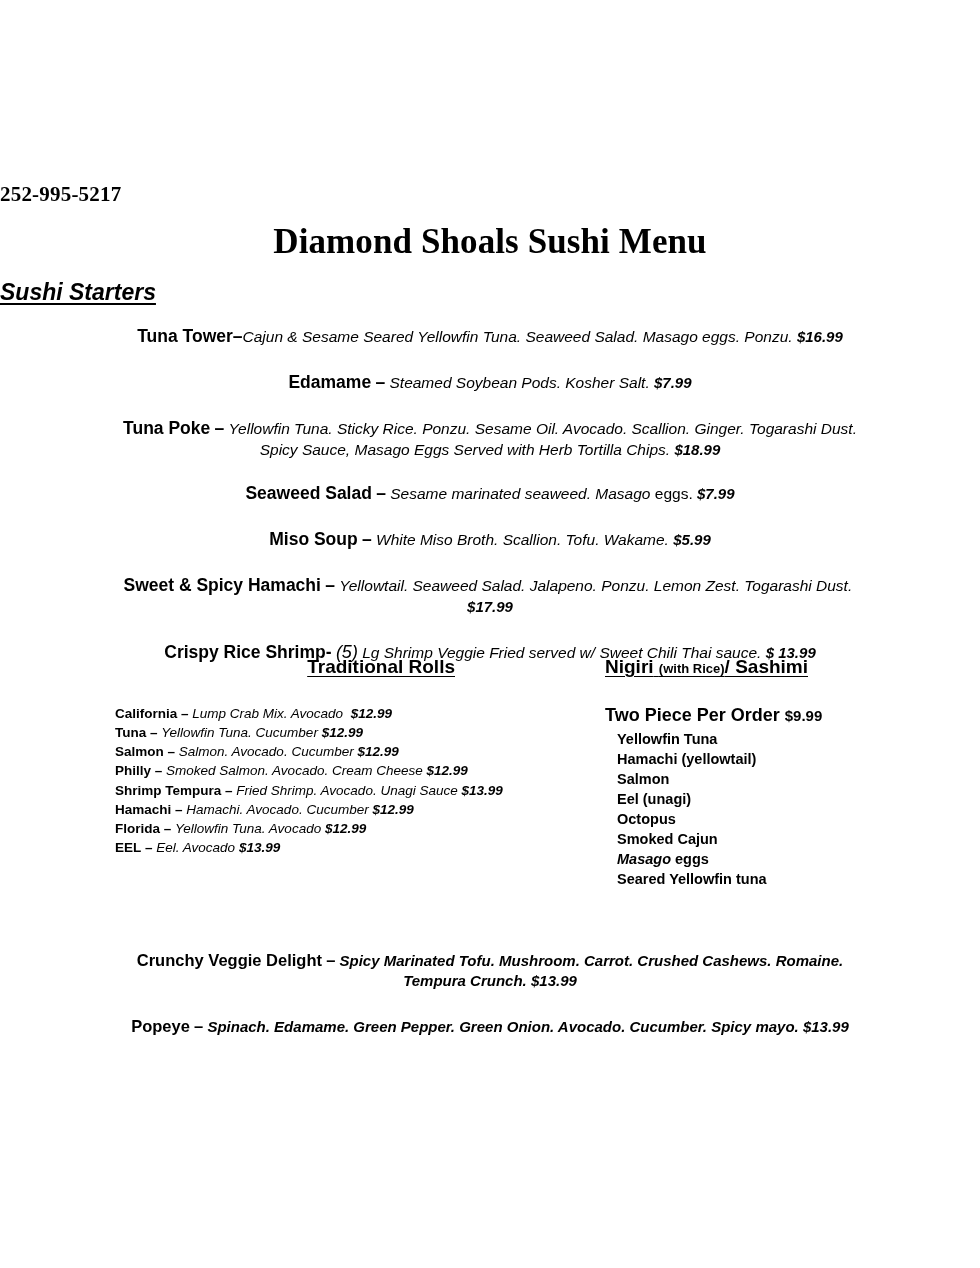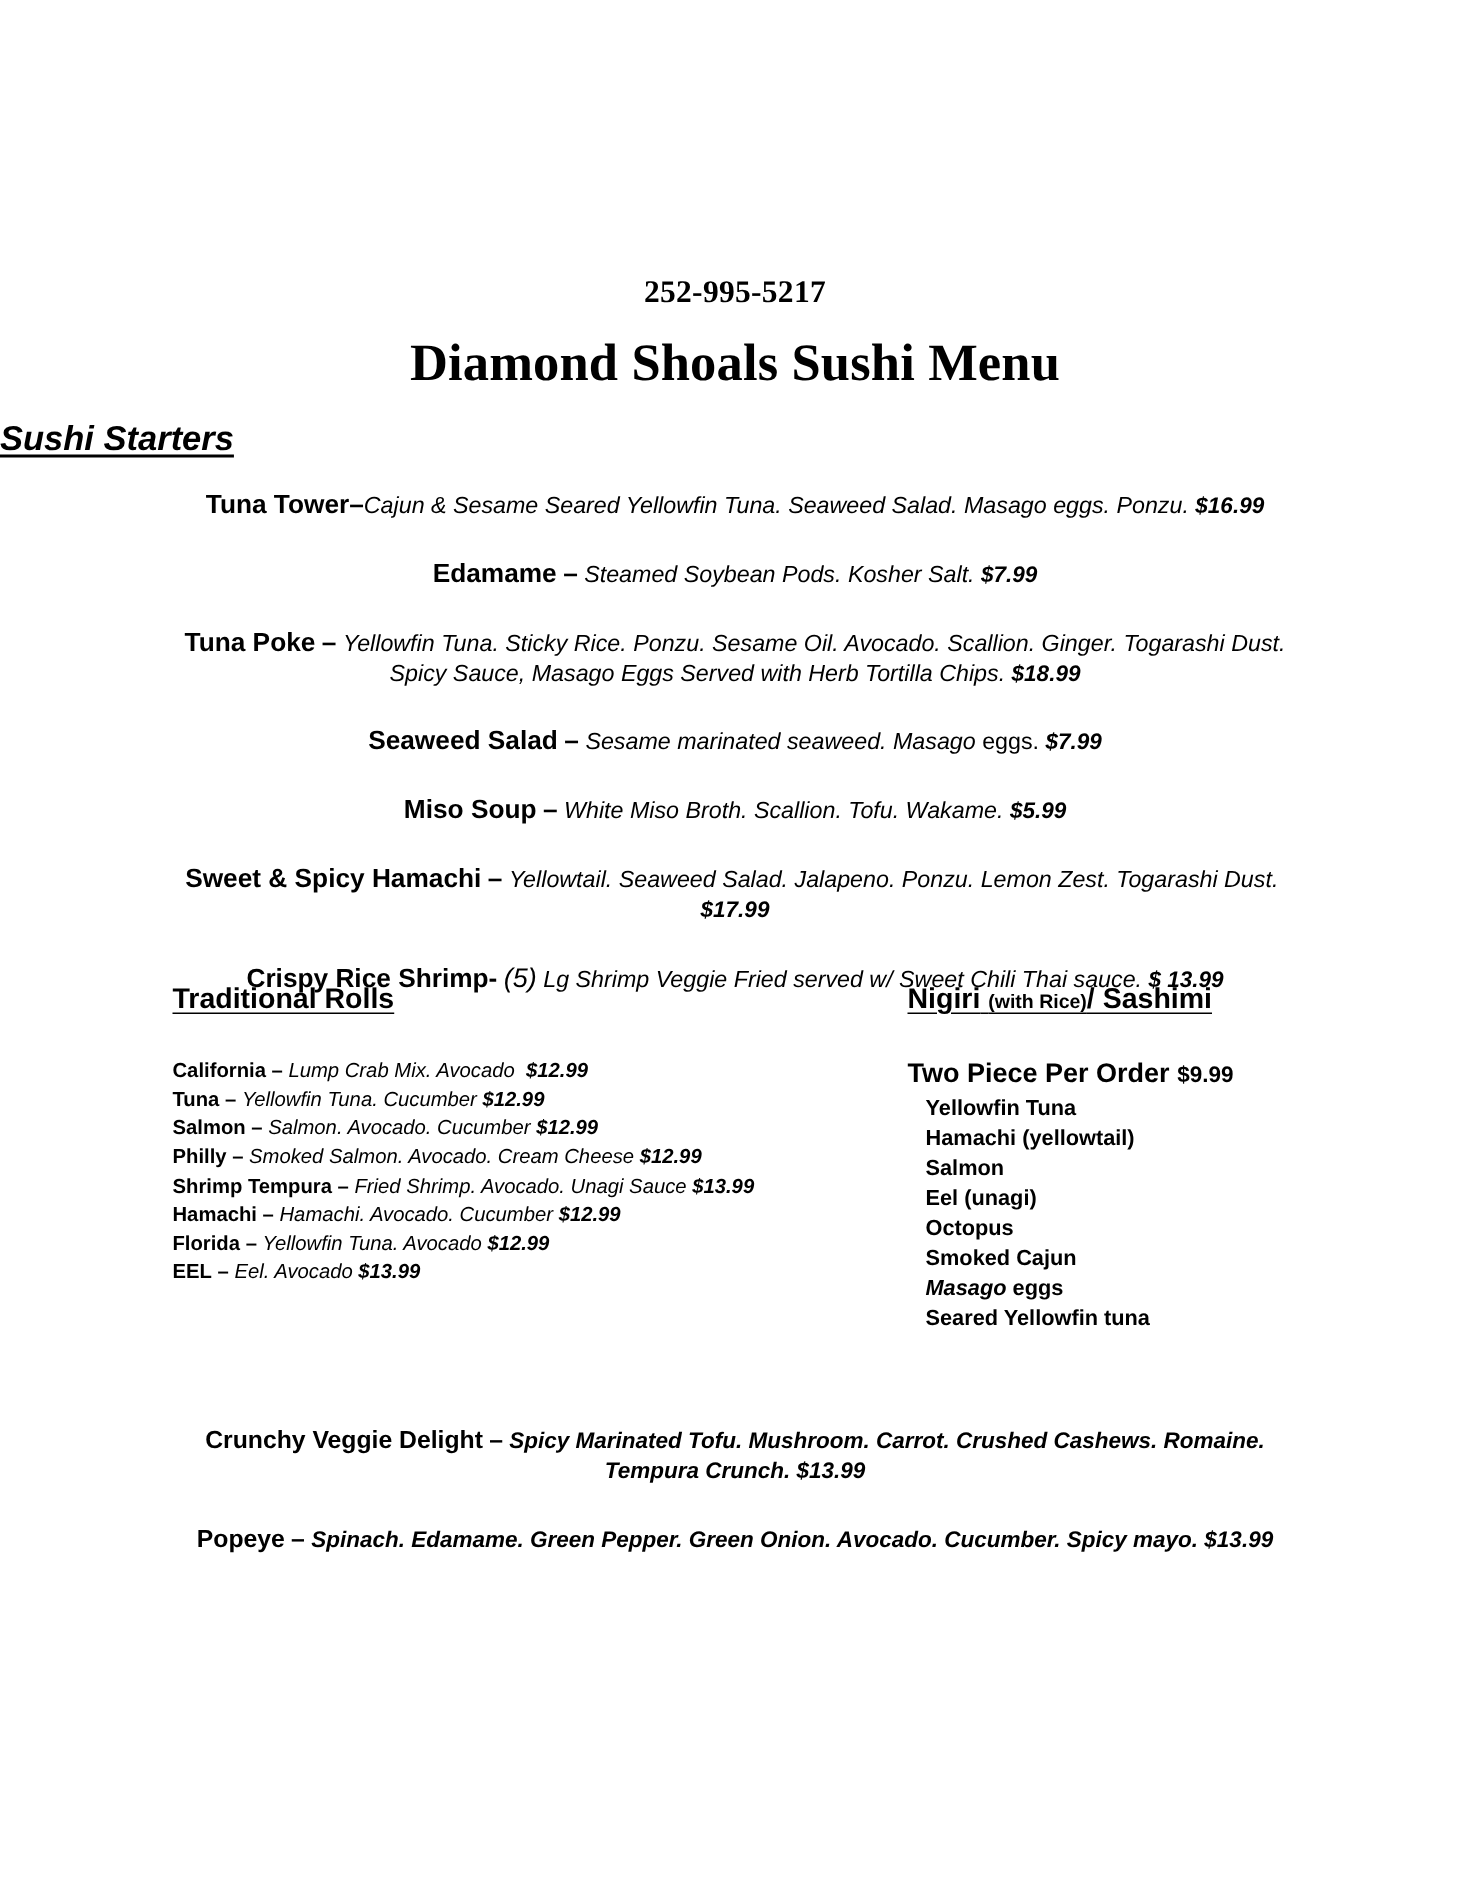--- a/index.html
+++ b/index.html
@@ -23,21 +23,20 @@
     height: 1268px;
     overflow: hidden;
   }
 
   
   .phone {
     position: absolute;
     top: 182px;
     left: 0;
     width: 980px;
-    text-align: center;
     font-family: "Liberation Serif", serif;
     font-weight: bold;
     font-size: 21px;
     letter-spacing: 0.2px;
   }
   .menu-title {
     position: absolute;
     top: 222px;
     left: 0;
     width: 980px;
@@ -119,21 +118,21 @@
   }
   .col-heading {
     font-weight: bold;
     font-size: 19px;
     margin: 0 0 26px 0;
   }
   .col-heading .u {
     text-decoration: underline;
     text-underline-offset: 3px;
   }
-  .col-left .col-heading { text-align: left; padding-right: 80px; }
+  .col-left .col-heading { text-align: right; padding-right: 80px; }
   .col-right .col-heading { text-align: left; }
   .small-paren {
     font-size: 13px;
     font-weight: bold;
   }
 
   .roll-line {
     font-size: 13.5px;
     line-height: 1.42;
     white-space: nowrap;

